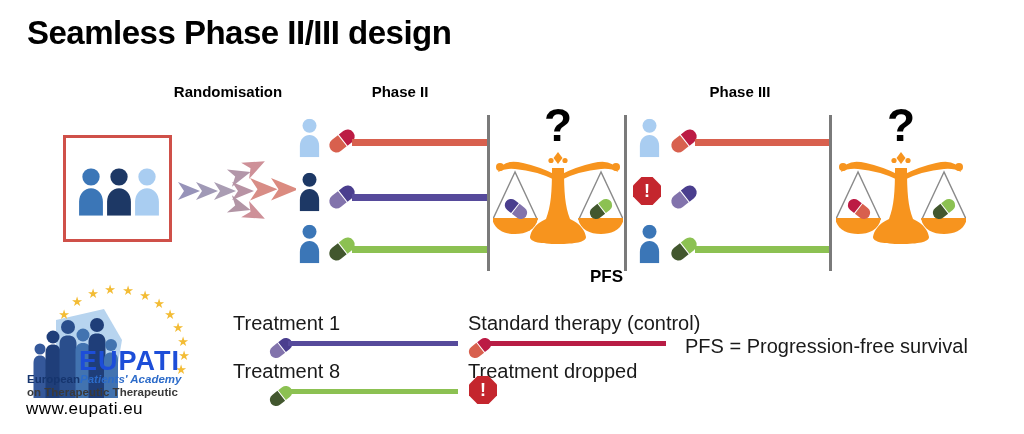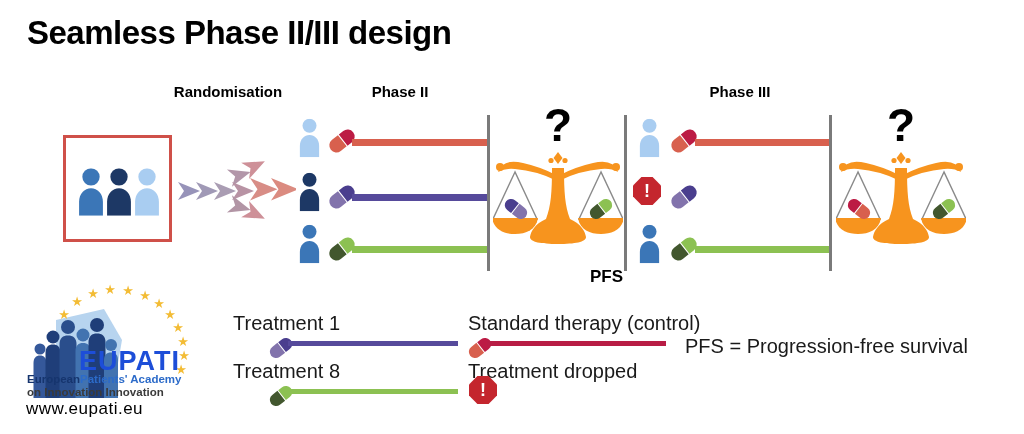--- a/index.html
+++ b/index.html
@@ -33,21 +33,21 @@
   .pan-pill{position:absolute;}
   .flip{transform:scaleX(-1);}
   
   .legend-label{font-size:20px;color:#1a1a1a;}
   
   .eu-star{position:absolute;width:14px;height:14px;font-size:13px;line-height:14px;
     color:#F3BC35;text-align:center;}
   .logo-acronym{left:79px;top:346px;font-size:27px;font-weight:bold;letter-spacing:1px;color:#1d4ed8;}
   .logo-tag1{left:27px;top:373px;font-size:11.5px;font-weight:bold;white-space:nowrap;}
   .logo-tag1 .dark{color:#16356E;}
-  .logo-tag1 .blue{color:#2C6BC9;}
+  .logo-tag1 .blue{color:#2C6BC9;font-style:italic;}
   .logo-tag2{left:27px;top:386px;font-size:11.5px;font-weight:600;color:#3A3A3A;white-space:nowrap;}
   .logo-url{left:26px;top:399px;font-size:17px;letter-spacing:.5px;color:#000;white-space:nowrap;}
   svg{display:block;}
 </style>
 </head>
 <body>
 
 <div class="canvas">
 
   <svg width="0" height="0" style="position:absolute" aria-hidden="true">
@@ -248,17 +248,17 @@
     <span class="eu-star" style="left:152px;top:297px">★</span>
     <span class="eu-star" style="left:163px;top:308px">★</span>
     <span class="eu-star" style="left:171px;top:321px">★</span>
     <span class="eu-star" style="left:176px;top:335px">★</span>
     <span class="eu-star" style="left:177px;top:349px">★</span>
     <span class="eu-star" style="left:174px;top:363px">★</span>
     <div class="abs logo-acronym">EUPATI</div>
     <div class="abs logo-tag1">
       <span class="dark">European</span><span class="blue">Patients' Academy</span>
     </div>
-    <div class="abs logo-tag2">on Innovation Innovation</div>
+    <div class="abs logo-tag2">on Therapeutic Therapeutic</div>
     <div class="abs logo-url">www.eupati.eu</div>
   </div>
 
 </div>
 
 </body></html>

